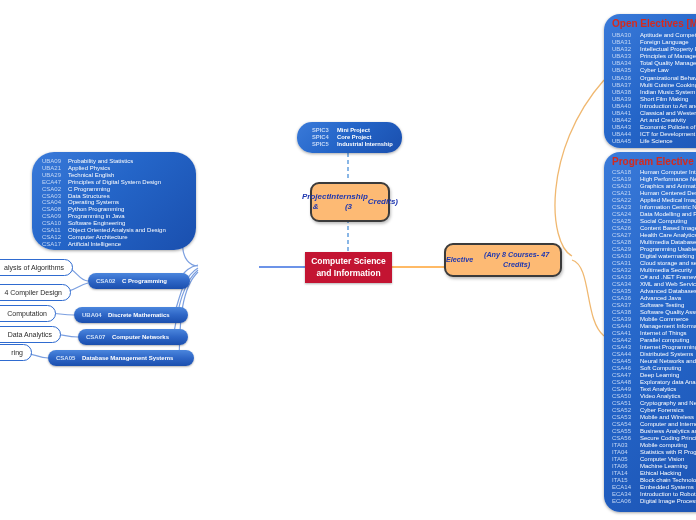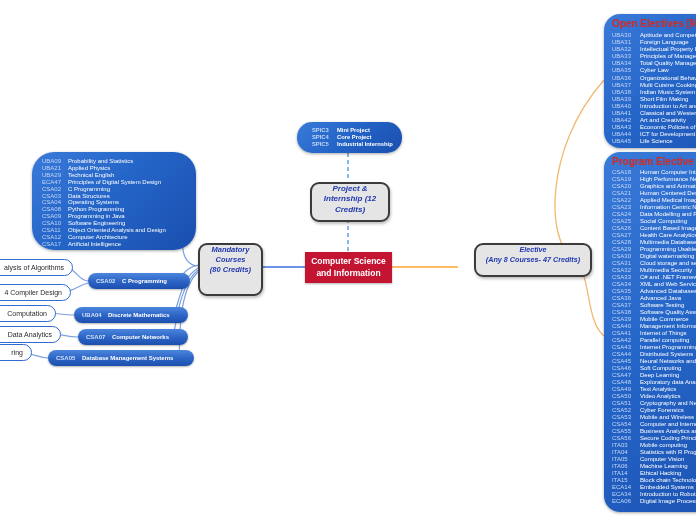--- a/index.html
+++ b/index.html
@@ -52,27 +52,27 @@
   .cutbox{position:absolute;z-index:1;height:15px;background:#fff;border:1.5px solid #2f6bd0;
      border-radius:9px;display:flex;align-items:center;justify-content:flex-end;
      padding-right:8px;font-size:7px;color:#2b2b2b;white-space:nowrap;}
   #cut1{left:-40px;top:259px;width:103px;}
   #cut2{left:-45px;top:284px;width:106px;}
   #cut3{left:-50px;top:305px;width:96px;}
   #cut4{left:-55px;top:326px;width:106px;}
   #cut5{left:-48px;top:344px;width:70px;}
 
   
-  .wnode{position:absolute;z-index:1;background:#e5e5e5;border:2.5px solid #3b3b3b;border-radius:9px;
-     display:flex;flex-direction:column;align-items:center;
+  .wnode{position:absolute;z-index:1;background:#fdba74;border:2.5px solid #3b3b3b;border-radius:9px;
+     display:flex;flex-direction:row;align-items:center;justify-content:center;
      color:#2038b0;font-weight:bold;font-style:italic;text-align:center;
      box-shadow:1px 2px 3px rgba(0,0,0,.25);}
   #node-mandatory{left:198px;top:243px;width:61px;height:49px;font-size:7.5px;line-height:1.35;}
   #node-project{left:310px;top:182px;width:76px;height:36px;font-size:8px;line-height:1.3;}
-  #node-elective{left:474px;top:243px;width:114px;height:30px;font-size:7.2px;line-height:1.45;}
+  #node-elective{left:444px;top:243px;width:114px;height:30px;font-size:7.2px;line-height:1.45;}
 
   
   #root-node{position:absolute;z-index:1;left:305px;top:252px;width:87px;height:31px;
      background:#c31432;color:#fff;font-weight:bold;font-size:8.5px;line-height:1.3;
      display:flex;flex-direction:column;align-items:center;justify-content:center;text-align:center;
      box-shadow:0 1px 2px rgba(0,0,0,.3);}
 </style>
 </head>
 <body>
 
@@ -540,30 +540,24 @@
     <span class="code">CSA05</span>
     <span class="cname">Database Management Systems</span>
   </div>
 
   <div class="cutbox" id="cut1">alysis of Algorithms</div>
   <div class="cutbox" id="cut2">4   Compiler Design</div>
   <div class="cutbox" id="cut3">Computation</div>
   <div class="cutbox" id="cut4">Data Analytics</div>
   <div class="cutbox" id="cut5">ring</div>
 
-  <div class="wnode" id="node-mandatory">
-
-  <div>Mandatory</div>
-      <div>Courses</div>
-      <div>(80 Credits)</div>
-    </div>
   <div class="wnode" id="node-project">
 
   <div>Project &amp;</div>
-      <div>Internship (12</div>
+      <div>Internship (3</div>
       <div>Credits)</div>
     </div>
   <div class="wnode" id="node-elective">
 
   <div>Elective</div>
       <div>(Any 8 Courses- 47 Credits)</div>
     </div>
 
   <div id="root-node">
 

